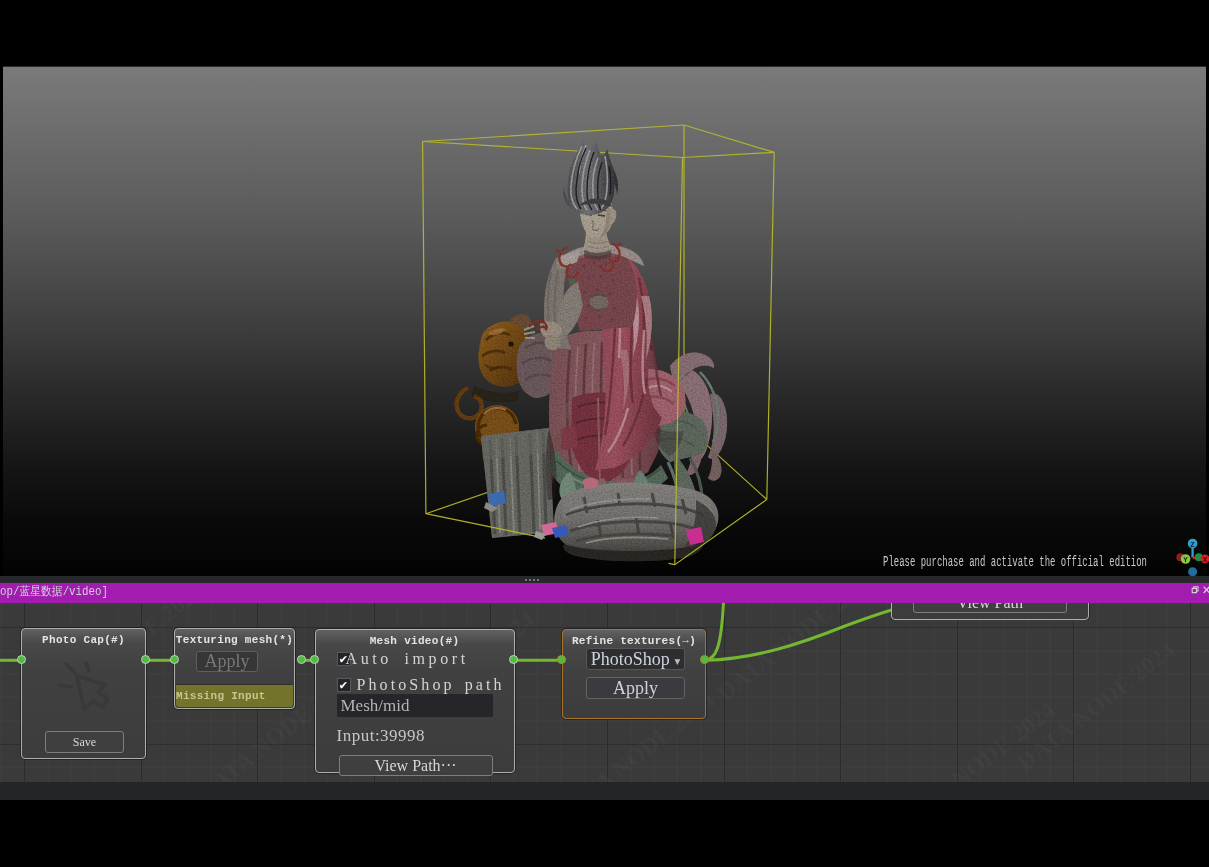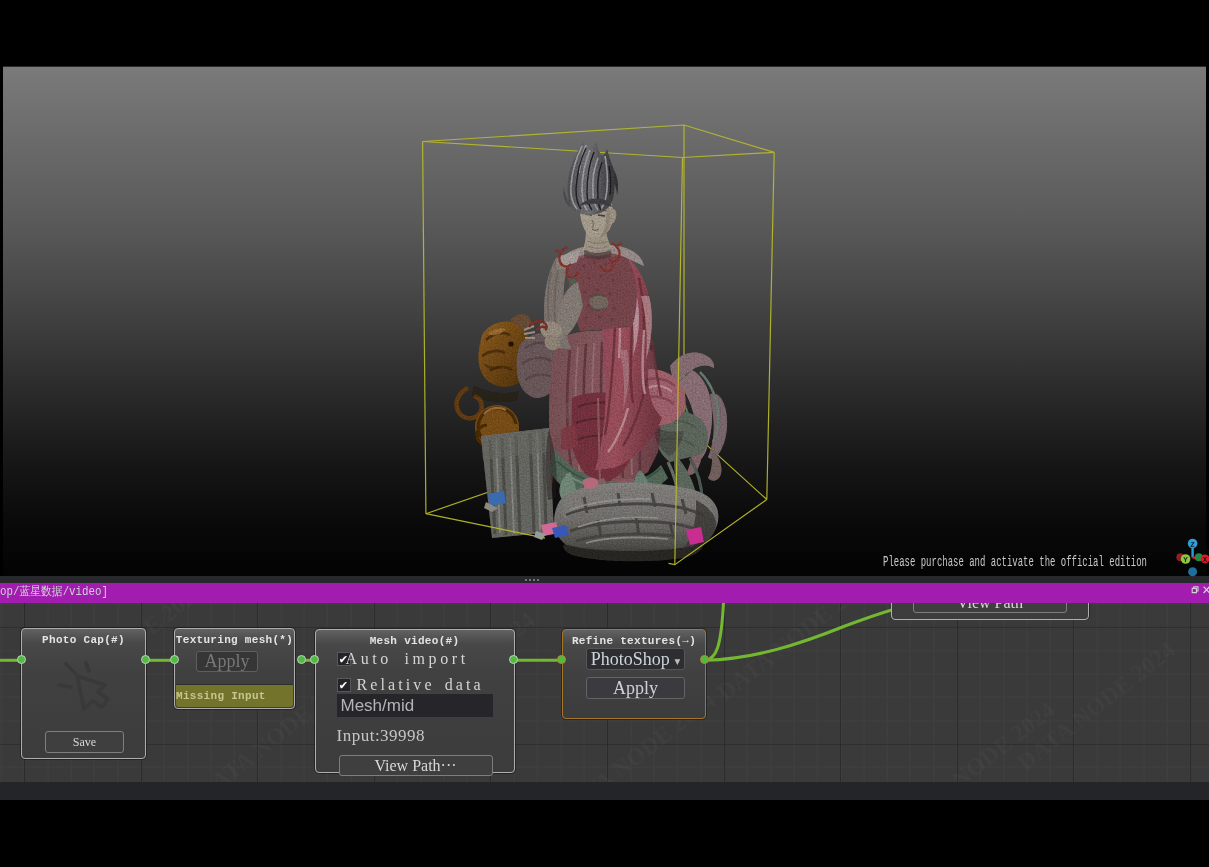--- a/index.html
+++ b/index.html
@@ -387,22 +387,22 @@
     <div class="ntitle">Texturing mesh(*)</div>
     <div class="nbtn" style="left:21px;top:22px;width:62px;height:21px;font-size:18px;line-height:19px;color:#787878;background:#363636;border-color:#5e5e5e;">Apply</div>
     <div style="position:absolute;left:1px;right:1px;bottom:1px;height:23px;background:#73732c;border-radius:0 0 3px 3px;border-top:1px solid #2e2e2e;font-size:11px;font-weight:bold;color:#c6c690;line-height:22px;letter-spacing:0.3px;">Missing Input</div>
   </div>
 
   <div class="node" id="n3" style="left:314.5px;top:629px;width:200px;height:144px;">
     <div class="ntitle">Mesh video(#)</div>
     <div style="position:absolute;left:21px;top:22px;width:14px;height:14px;background:#242428;border:1px solid #58585c;color:#fff;font-size:13px;line-height:13px;font-weight:bold;text-align:center;">✔</div>
     <div style="position:absolute;left:30px;top:20px;font-size:16px;color:#d4d4d4;font-family:'Liberation Serif',serif;letter-spacing:3.6px;word-spacing:5px;">Auto import</div>
     <div style="position:absolute;left:21px;top:48px;width:14px;height:14px;background:#242428;border:1px solid #58585c;color:#fff;font-size:13px;line-height:13px;font-weight:bold;text-align:center;">✔</div>
-    <div style="position:absolute;left:41px;top:46px;font-size:16px;color:#d4d4d4;font-family:'Liberation Serif',serif;letter-spacing:3.1px;word-spacing:3px;">Relative data</div>
-    <div style="position:absolute;left:21px;top:64px;width:156px;height:23px;background:#26262a;color:#b4b4b4;font-size:17px;line-height:23px;font-family:Liberation Sans, sans-serif;padding-left:4px;">Mesh/mid</div>
+    <div style="position:absolute;left:41px;top:46px;font-size:16px;color:#d4d4d4;font-family:'Liberation Serif',serif;letter-spacing:3.1px;word-spacing:3px;">PhotoShop path</div>
+    <div style="position:absolute;left:21px;top:64px;width:156px;height:23px;background:#26262a;color:#b4b4b4;font-size:17px;line-height:23px;font-family:Liberation Serif, serif;padding-left:4px;">Mesh/mid</div>
     <div style="position:absolute;left:21px;top:96px;font-size:17px;color:#c6c6c6;font-family:'Liberation Serif',serif;letter-spacing:0.5px;">Input:39998</div>
     <div class="nbtn" style="left:23px;top:115px;width:154px;height:21px;font-size:16px;line-height:19px;margin-top:10px;">View Path···</div>
   </div>
 
   <div class="node" id="n4" style="left:562px;top:629px;width:144px;height:90px;border-color:#a8742c;">
     <div class="ntitle">Refine textures(<span style="position:relative;top:-1.5px;">→</span>)</div>
     <div style="position:absolute;left:23px;top:18px;width:99px;height:22px;background:#2e2e31;border:1px solid #55555a;border-radius:3px;color:#ccd4dc;font-size:18px;line-height:20px;text-align:center;font-family:'Liberation Serif',serif;">PhotoShop <span style="font-size:11.5px;color:#bcbcbc;">▾</span></div>
     <div class="nbtn" style="left:23px;top:47px;width:99px;height:22px;font-size:18px;line-height:20px;background:#3b3b3f;border-color:#636366;color:#d0d0d8;">Apply</div>
   </div>
 

